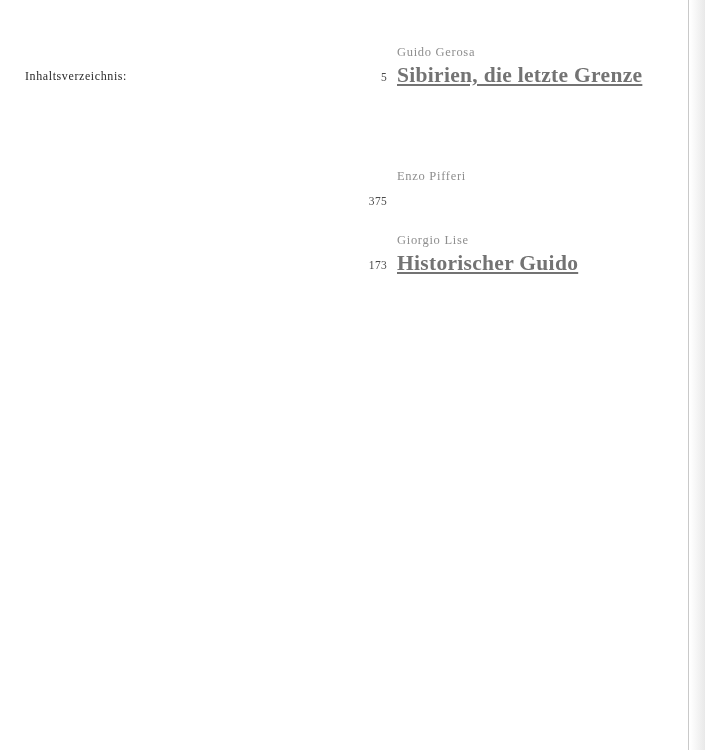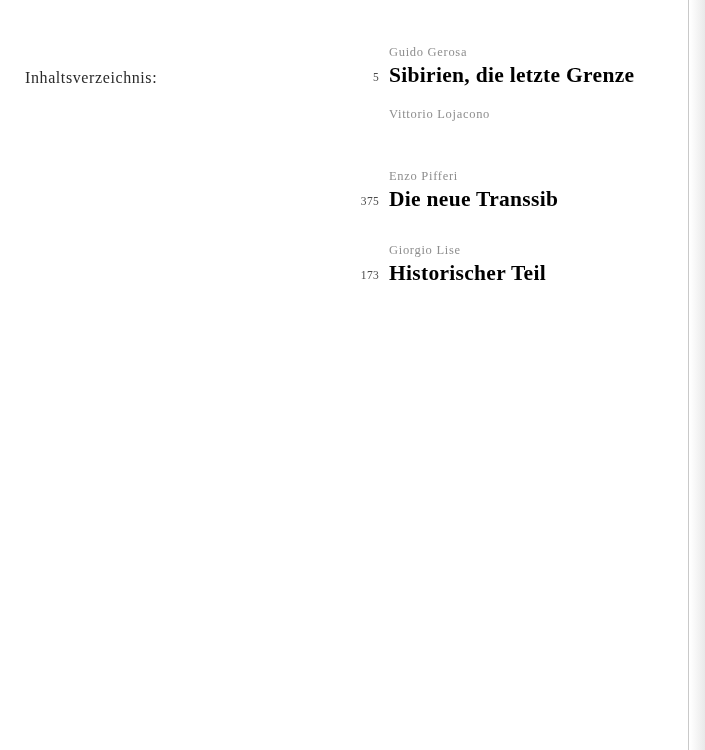--- a/index.html
+++ b/index.html
@@ -42,30 +42,30 @@
     width: 689px;
     height: 750px;
   }
 
   
   .toc-label {
     position: absolute;
     left: 25px;
     top: 69px;
     font-family: "Liberation Serif", serif;
-    font-size: 16px;
+    font-size: 12px;
     letter-spacing: 0.6px;
     color: #2a2a2a;
     white-space: nowrap;
   }
 
   
   .entries {
     position: absolute;
-    left: 347px;
+    left: 355px;
     top: 46px;
     width: 330px;
   }
 
   .entry {
     position: relative;
     margin-bottom: 14px;
     min-height: 46px;
   }
 
@@ -100,28 +100,29 @@
   }
 
   .entry-title {
     position: absolute;
     left: 0;
     top: 0;
     font-family: "Liberation Serif", serif;
     font-weight: bold;
     font-size: 21.5px;
     letter-spacing: 0.3px;
-    color: #000000;
+    color: #737373;
     white-space: nowrap;
+    text-decoration: underline;
   }
 
   
   .entry.e0 { margin-bottom: 16px; }
   .entry.e1 { margin-bottom: 16px; }
-  .entry.e2 { margin-bottom: 28px; }
+  .entry.e2 { margin-bottom: 18px; }
   .entry.e3 { margin-bottom: 12px; }
 
   .entry-list {
     position: relative;
     padding-left: 42px;
   }
   .entry-list .entry-author { margin-left: 0; }
   .entry-list .entry-page { right: auto; left: -44px; margin-right: 0; }
 </style>
 </head>
@@ -135,36 +136,34 @@
 
     <div class="entry e0 entry-list">
       <div class="entry-author">Guido Gerosa</div>
       <div class="entry-line">
         <span class="entry-page">5</span>
         <span class="entry-title">Sibirien, die letzte Grenze</span>
       </div>
     </div>
 
     <div class="entry e1 entry-list">
-      <div class="entry-author">Vittorio Lojacono</div>
     </div>
 
     <div class="entry e2 entry-list">
       <div class="entry-author">Enzo Pifferi</div>
       <div class="entry-line">
         <span class="entry-page">375</span>
-        <span class="entry-title">Die neue Transsib</span>
       </div>
     </div>
 
     <div class="entry e3 entry-list">
       <div class="entry-author">Giorgio Lise</div>
       <div class="entry-line">
         <span class="entry-page">173</span>
-        <span class="entry-title">Historischer Teil</span>
+        <span class="entry-title">Historischer Guido</span>
       </div>
     </div>
 
   </div>
 </div>
 
 <div class="page-edge">
   <div class="page-edge-inner"></div>
 </div>
 

